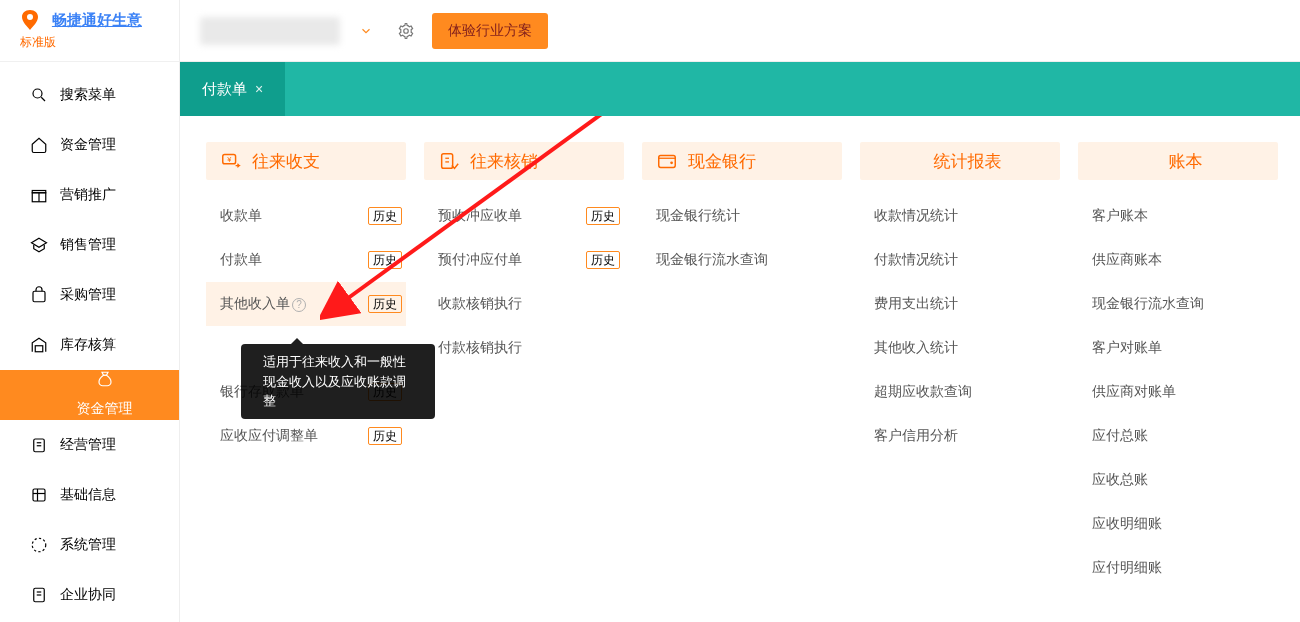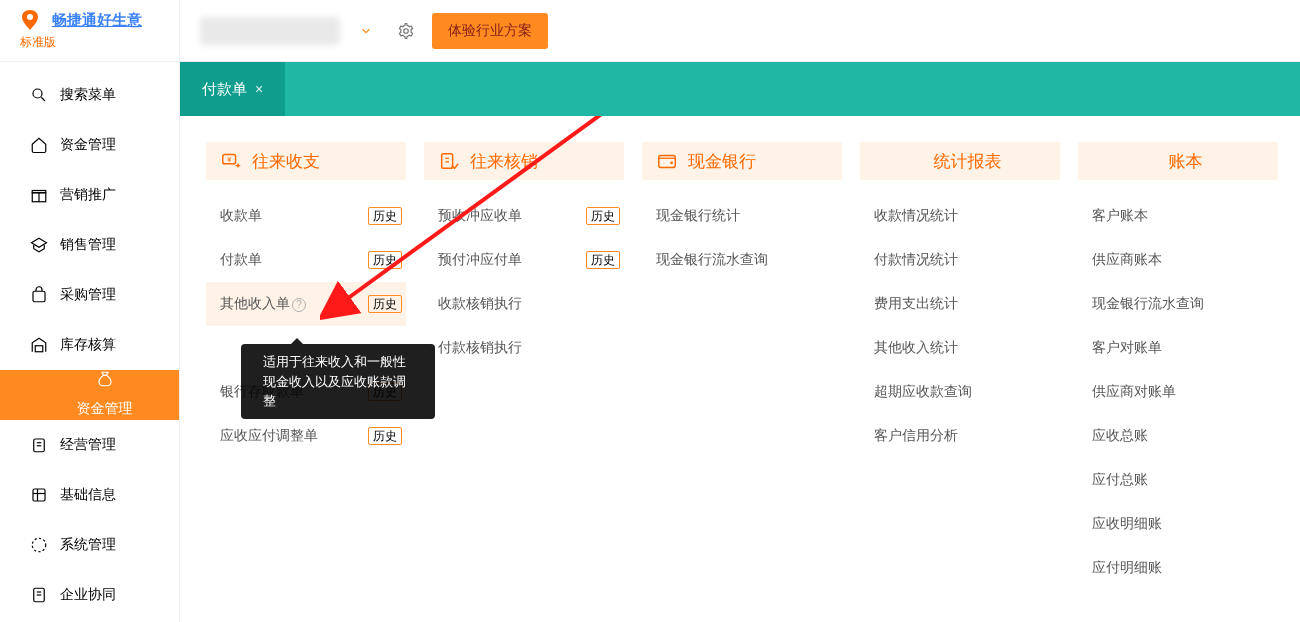--- a/index.html
+++ b/index.html
@@ -517,24 +517,24 @@
         <li>
             <span>现金银行流水查询</span>
           </li>
         <li>
             <span>客户对账单</span>
           </li>
         <li>
             <span>供应商对账单</span>
           </li>
         <li>
+            <span>应付总账</span>
+          </li>
+        <li>
             <span>应收总账</span>
-          </li>
-        <li>
-            <span>应付总账</span>
           </li>
         <li>
             <span>应收明细账</span>
           </li>
         <li>
             <span>应付明细账</span>
           </li>
       </ul>
     </div>
 

